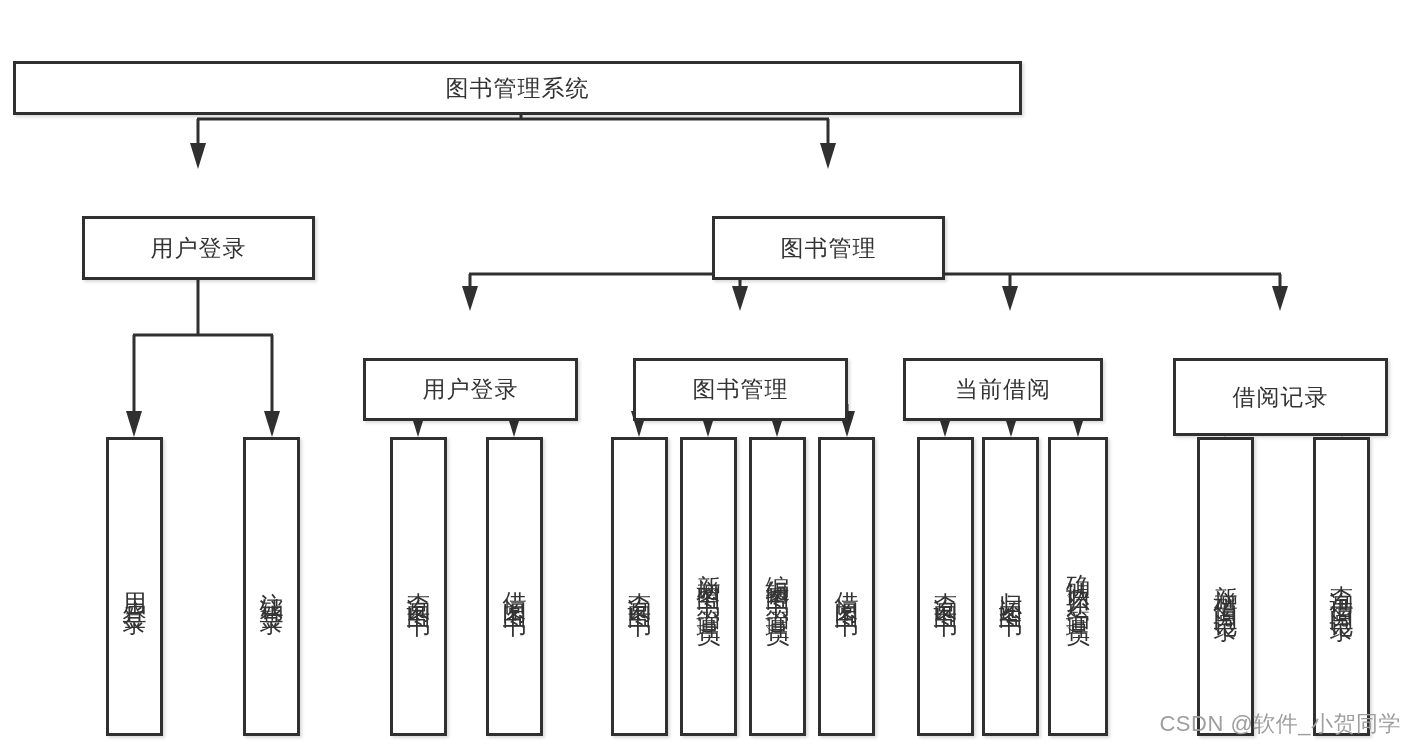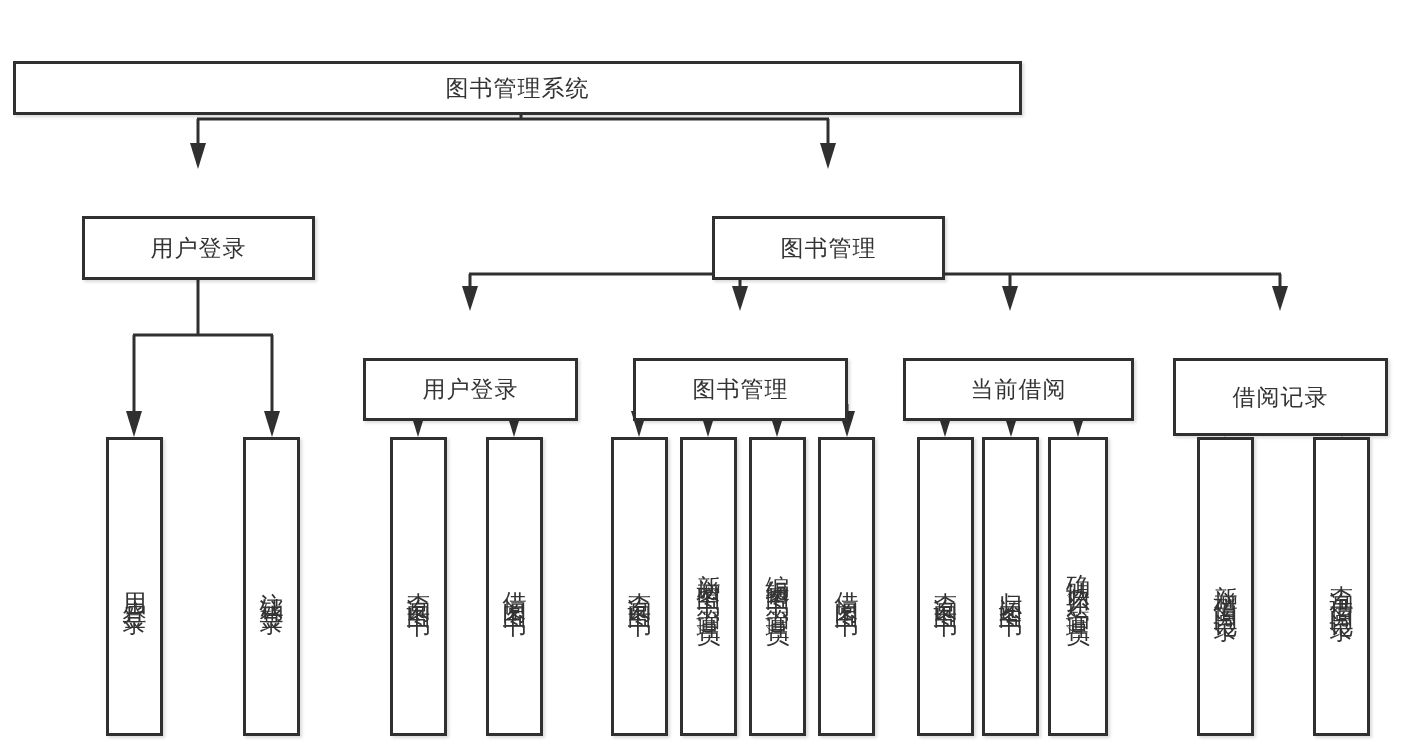--- a/index.html
+++ b/index.html
@@ -101,21 +101,21 @@
   <div class="hbox" style="left:712px;top:169px;width:233px;height:64px">
     <span>图书管理</span>
   </div>
 
   <div class="hbox" style="left:363px;top:311px;width:215px;height:63px">
     <span>用户登录</span>
   </div>
   <div class="hbox" style="left:633px;top:311px;width:215px;height:63px">
     <span>图书管理</span>
   </div>
-  <div class="hbox" style="left:903px;top:311px;width:231px;height:63px">
+  <div class="hbox" style="left:903px;top:311px;width:200px;height:63px">
     <span>当前借阅</span>
   </div>
   <div class="hbox" style="left:1173px;top:311px;width:215px;height:78px">
     <span>借阅记录</span>
   </div>
 
   <div class="vbox" style="left:106px">
     <span class="vtext">用户登录</span>
   </div>
   <div class="vbox" style="left:243px">
@@ -152,13 +152,14 @@
     <span class="vtext">确认归还（管理员）</span>
   </div>
 
   <div class="vbox" style="left:1197px">
     <span class="vtext">新增借阅记录</span>
   </div>
   <div class="vbox" style="left:1313px">
     <span class="vtext">查询借阅记录</span>
   </div>
 
+  <div class="watermark">CSDN @软件_小贺同学</div>
 </div>
 
 </body></html>

